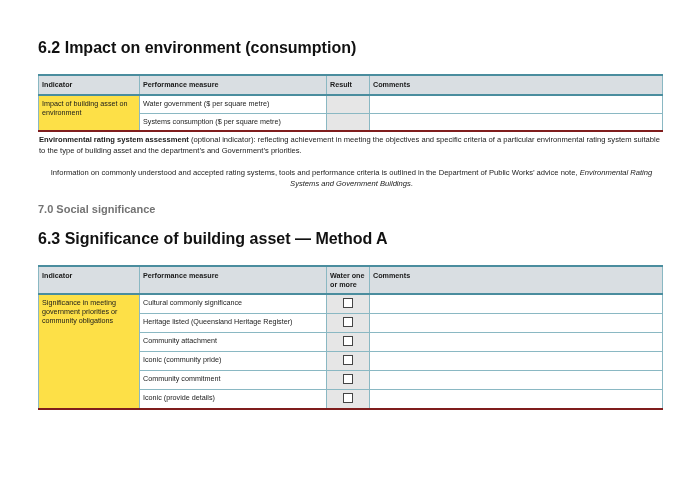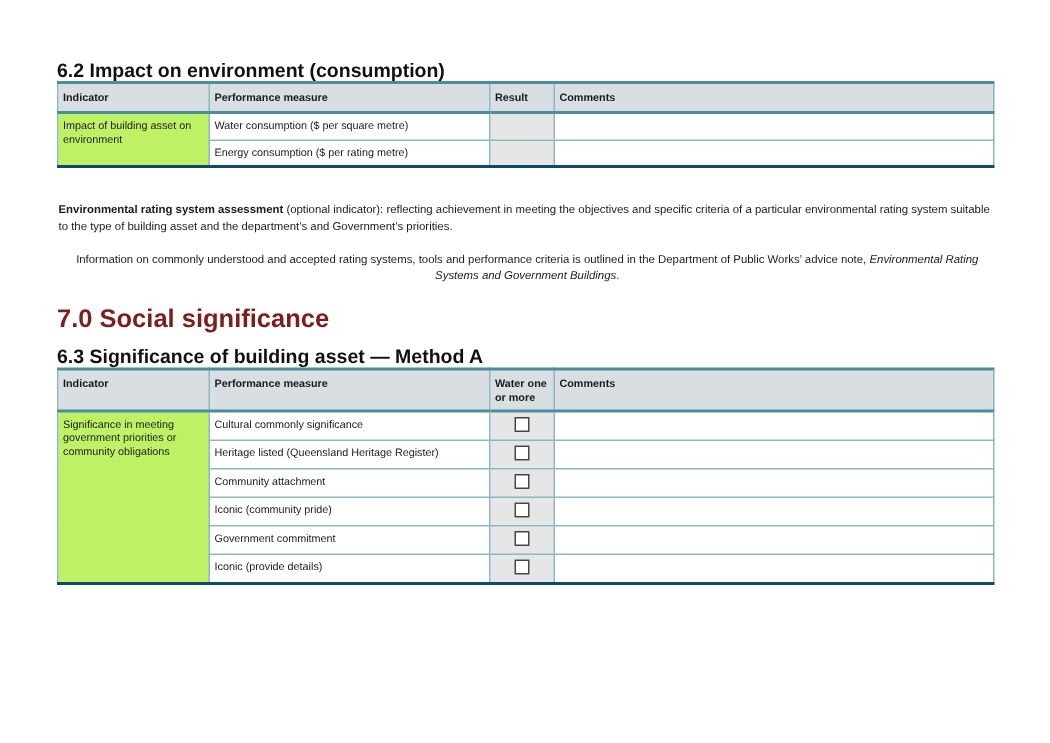--- a/index.html
+++ b/index.html
@@ -1,26 +1,26 @@
 <!DOCTYPE html>
 <html><head>
 <meta charset="utf-8">
 <style>
   html, body { margin:0; padding:0; background:#ffffff; }
   body { width:700px; height:495px; position:relative; overflow:hidden;
          font-family:"Liberation Sans", sans-serif; color:#1a1a1a; }
   .page { position:absolute; left:38px; top:0; width:625px; }
-  h2.sec { position:absolute; font-size:13px; font-weight:bold; margin:0; color:#111; }
-  h1.main { position:absolute; font-size:17px; font-weight:bold; margin:0; color:#7f1d1d; }
+  h2.sec { position:absolute; font-size:16px; font-weight:bold; margin:0; color:#111; }
+  h1.main { position:absolute; font-size:11px; font-weight:bold; margin:0; color:#737373; }
   table.grid { position:absolute; left:0; border-collapse:collapse; width:625px; table-layout:fixed;
-               border-top:2px solid #4a8d9e; border-bottom:2px solid #0c4a6e; }
+               border-top:2px solid #4a8d9e; border-bottom:2px solid #7f1d1d;margin-top:20px; }
   table.grid td, table.grid th { border:1px solid #8ab8c3; font-size:7.2px; vertical-align:top;
                padding:3px 3px; text-align:left; line-height:1.25; }
   table.grid th { background:#d9dee2; font-weight:bold; padding:4px 3px; border-bottom:2px solid #4a8d9e; }
-  td.ind { background:#bef264; }
+  td.ind { background:#fde047; }
   td.res { background:#e6e6e6; }
   td.tick { background:#e6e6e6; text-align:center !important; vertical-align:middle !important; }
   .box { display:inline-block; width:8px; height:8px; border:1px solid #444; background:#fff; }
   p.txt { position:absolute; left:0; width:625px; margin:1px; font-size:7.6px; line-height:1.5; }
   b { font-weight:bold; }
   i { font-style:italic; }
 </style>
 </head>
 <body>
 
@@ -37,26 +37,26 @@
       </colgroup>
     <tbody>
         <tr style="height:20px">
       <th>Indicator</th>
       <th>Performance measure</th>
       <th>Result</th>
       <th>Comments</th>
     </tr>
     <tr style="height:18px">
       <td class="ind" rowspan="2">Impact of building asset on environment</td>
-      <td>Water consumption ($ per square metre)</td>
+      <td>Water government ($ per square metre)</td>
       <td class="res"></td>
       <td></td>
     </tr>
     <tr style="height:18px">
-      <td>Energy consumption ($ per rating metre)</td>
+      <td>Systems consumption ($ per square metre)</td>
       <td class="res"></td>
       <td></td>
     </tr>
   </tbody>
     </table>
 
   <p class="txt" style="top:133px;"><b>Environmental rating system assessment</b><span> (optional indicator): reflecting achievement in meeting the objectives and specific criteria of a particular environmental rating system suitable to the type of building asset and the department’s and Government’s priorities.</span></p>
 
   <p class="txt" style="top:166px;text-align:center;"><span>Information on commonly understood and accepted rating systems, tools and performance criteria is outlined in the Department of Public Works’ advice note, </span><i>Environmental Rating Systems and Government Buildings</i><span>.</span></p>
 
@@ -93,21 +93,21 @@
       <td>Community attachment</td>
       <td class="tick"><span class="box"></span></td>
       <td></td>
     </tr>
     <tr style="height:17px">
       <td>Iconic (community pride)</td>
       <td class="tick"><span class="box"></span></td>
       <td></td>
     </tr>
     <tr style="height:17px">
-      <td>Government commitment</td>
+      <td>Community commitment</td>
       <td class="tick"><span class="box"></span></td>
       <td></td>
     </tr>
     <tr style="height:17px">
       <td>Iconic (provide details)</td>
       <td class="tick"><span class="box"></span></td>
       <td></td>
     </tr>
   </tbody>
     </table>

